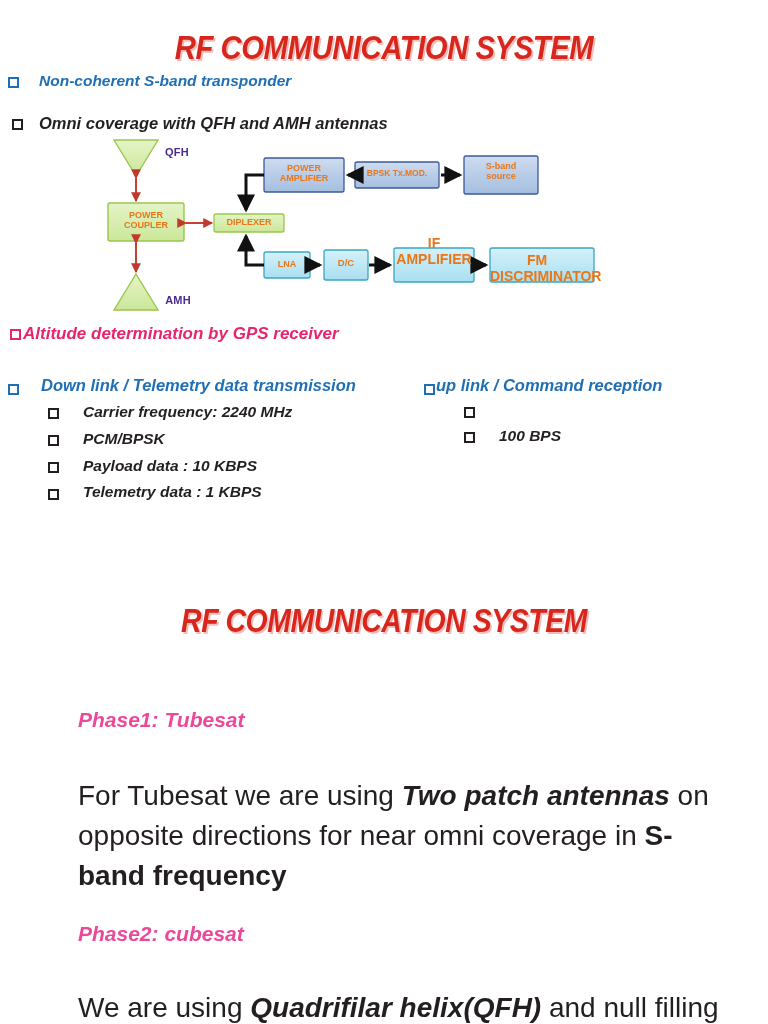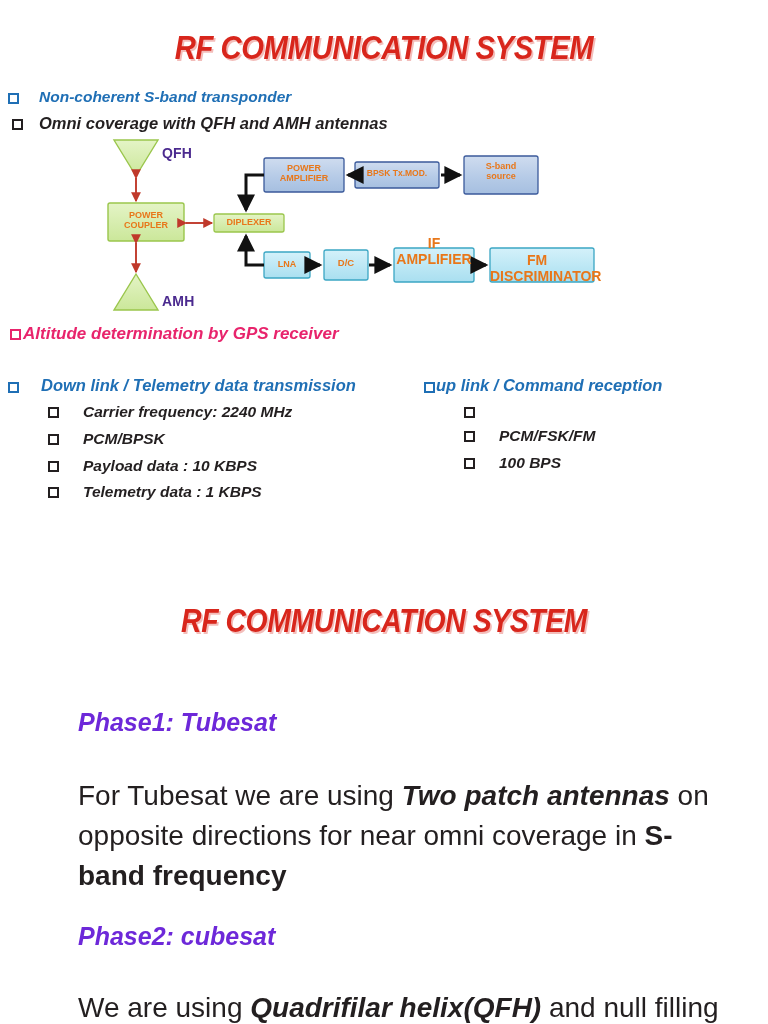--- a/index.html
+++ b/index.html
@@ -56,65 +56,65 @@
     font-family: "Liberation Sans", sans-serif;
     font-weight: bold;
     font-style: italic;
     font-size: 15.5px;
     line-height: 1.15;
   }
   .blue  { color: #1f6fb5; }
   .black { color: #231f20; }
   .pink  { color: #e8246c; }
 
-  #b-noncoherent { left: 8px;  top: 88px; }
+  #b-noncoherent { left: 8px;  top: 72px; }
   #b-noncoherent .bullet-text { margin-left: 20px; font-size: 15.5px; }
   #b-omni { left: 12px; top: 114px; }
   #b-omni .bullet-text { margin-left: 16px; font-size: 16.5px; }
   #b-altitude { left: 10px; top: 324px; justify-content: flex-end; }
   #b-altitude .bullet-text { margin-left: 2px; font-size: 17px; }
 
   
   .link-col { position: absolute; }
   #col-down { left: 8px;  top: 376px; width: 410px; }
   #col-up   { left: 424px; top: 376px; width: 336px; }
 
   .col-head {
     display: flex;
-    align-items: center;
+    align-items: flex-end;
     white-space: nowrap;
   }
   .col-head .bullet-text { font-size: 16.5px; }
   #col-down .col-head .bullet-text { margin-left: 22px; }
   #col-up   .col-head .bullet-text { margin-left: 1px; }
 
   .sub-list { margin: 8px 0 0 0; padding: 0; list-style: none; }
   #col-down .sub-list { margin-left: 40px; }
   #col-up   .sub-list { margin-left: 40px; }
   .sub-list li {
     display: flex;
-    align-items: flex-start;
+    align-items: center;
     margin-bottom: 9px;
     white-space: nowrap;
   }
   .sub-list li .bullet-text {
     margin-left: 24px;
     font-size: 15.5px;
     color: #231f20;
   }
   .sub-list li .bullet-box { border-color: #231f20; margin-top: 4px; }
 
   
   .phase-head {
     position: absolute;
     font-family: "Liberation Sans", sans-serif;
     font-weight: bold;
     font-style: italic;
-    font-size: 25px;
-    color: #6d28d9;
+    font-size: 21px;
+    color: #ec4899;
     white-space: nowrap;
   }
   .phase-body {
     position: absolute;
     font-family: "Liberation Sans", sans-serif;
     font-size: 28px;
     color: #231f20;
     line-height: 1.42;
   }
   .phase-body b   { font-weight: bold; }
@@ -136,21 +136,21 @@
   #diagram svg { display: block; }
   .dlabel {
     position: absolute;
     font-family: "Liberation Sans", sans-serif;
     font-weight: bold;
     text-align: center;
     line-height: 1.12;
     pointer-events: none;
   }
   .lbl-orange { color: #e8771a; }
-  .lbl-purple { color: #4b2a8f; font-size: 14px; letter-spacing: .2px; }
+  .lbl-purple { color: #4b2a8f; font-size: 11px; letter-spacing: .2px; }
 </style>
 </head>
 <body>
 
 <div id="title-1" class="slide-title">RF COMMUNICATION SYSTEM</div>
 
 <div id="b-noncoherent" class="bullet-row">
   <span class="bullet-box"></span>
   <span class="bullet-text blue">Non-coherent S-band transponder</span>
 </div>
@@ -295,24 +295,20 @@
   <div class="col-head">
     <span class="bullet-box"></span>
     <span class="bullet-text blue">up link / Command reception</span>
   </div>
   <ul class="sub-list">
     <li>
       <span class="bullet-box dark"></span>
     </li>
     <li>
       <span class="bullet-box dark"></span>
-      <span class="bullet-text">PCM/FSK/FM</span>
-    </li>
-    <li>
-      <span class="bullet-box dark"></span>
       <span class="bullet-text">100 BPS</span>
     </li>
   </ul>
 </div>
 
 <div id="title-2" class="slide-title">RF COMMUNICATION SYSTEM</div>
 
 <div id="phase1-head" class="phase-head">Phase1: Tubesat</div>
 
 <div id="phase1-body" class="phase-body">

